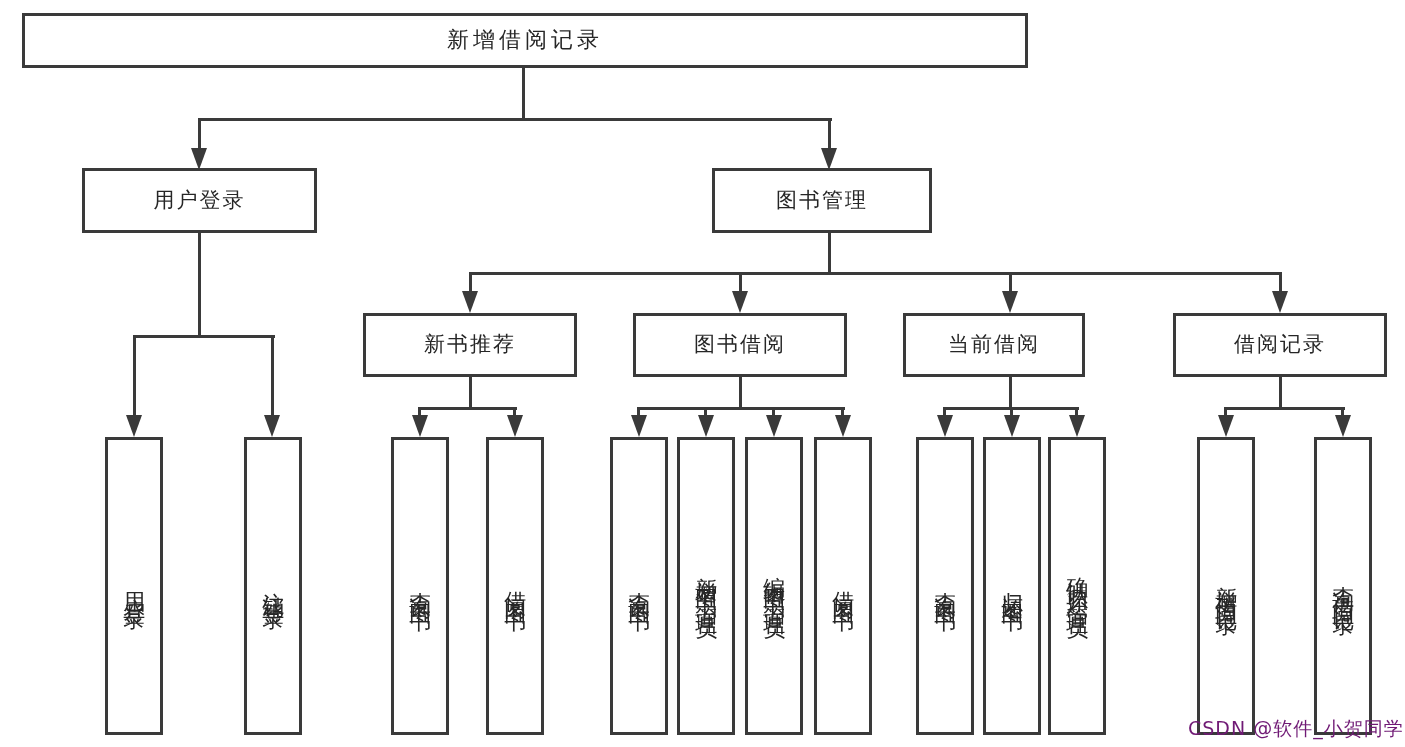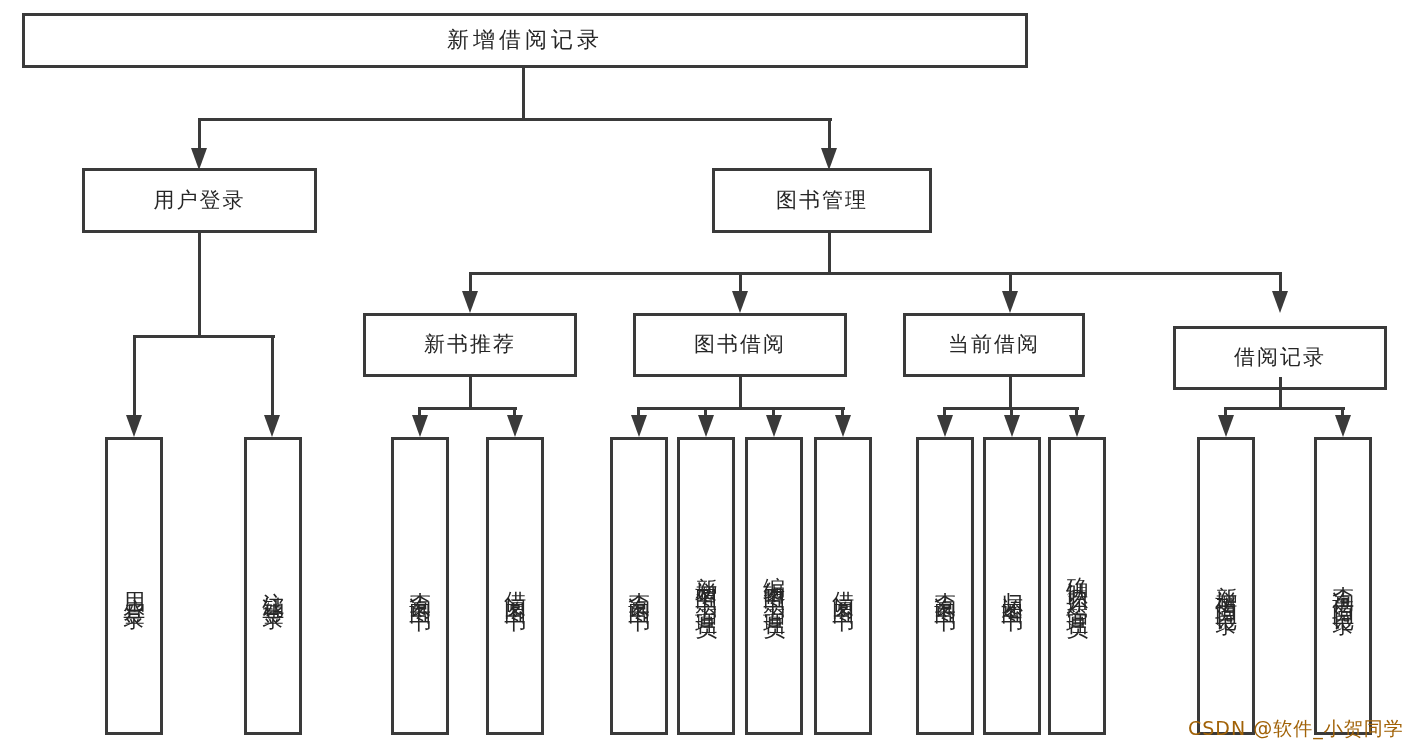--- a/index.html
+++ b/index.html
@@ -20,21 +20,21 @@
     font-size:22px; letter-spacing:6px;
   }
   .line  { position:absolute; background:#3a3a3a; }
   .arrow {
     position:absolute; width:0; height:0;
     border-left:8px solid transparent; border-right:8px solid transparent;
     border-top:22px solid #3a3a3a;
   }
   .watermark {
     position:absolute; left:1188px; top:716px; z-index:5;
-    font-size:19px; letter-spacing:1px; color:#a16207; white-space:nowrap;
+    font-size:19px; letter-spacing:1px; color:#701a75; white-space:nowrap;
   }
 </style>
 </head>
 <body>
 
 <div class="stage">
 
   <div class="box title" style="left:22px; top:13px; width:1006px; height:55px;">新增借阅记录</div>
 
   <div class="line" style="left:522px; top:68px; width:3px; height:52px;"></div>
@@ -61,21 +61,21 @@
   <div class="line" style="left:739px; top:272px; width:3px; height:21px;"></div>
   <div class="arrow" style="left:732px; top:291px;"></div>
   <div class="line" style="left:1009px; top:272px; width:3px; height:21px;"></div>
   <div class="arrow" style="left:1002px; top:291px;"></div>
   <div class="line" style="left:1279px; top:272px; width:3px; height:21px;"></div>
   <div class="arrow" style="left:1272px; top:291px;"></div>
 
   <div class="box h" style="left:363px; top:313px; width:214px; height:64px;">新书推荐</div>
   <div class="box h" style="left:633px; top:313px; width:214px; height:64px;">图书借阅</div>
   <div class="box h" style="left:903px; top:313px; width:182px; height:64px;">当前借阅</div>
-  <div class="box h" style="left:1173px; top:313px; width:214px; height:64px;margin-top:13px;">借阅记录</div>
+  <div class="box h" style="left:1173px; top:313px; width:214px; height:64px;">借阅记录</div>
 
   <div class="line" style="left:469px; top:377px; width:3px; height:32px;"></div>
   <div class="line" style="left:419px; top:407px; width:98px; height:3px;"></div>
   <div class="line" style="left:418px; top:407px; width:3px; height:10px;"></div>
   <div class="arrow" style="left:412px; top:415px;"></div>
   <div class="line" style="left:513px; top:407px; width:3px; height:10px;"></div>
   <div class="arrow" style="left:507px; top:415px;"></div>
 
   <div class="line" style="left:739px; top:377px; width:3px; height:32px;"></div>
   <div class="line" style="left:637px; top:407px; width:208px; height:3px;"></div>

